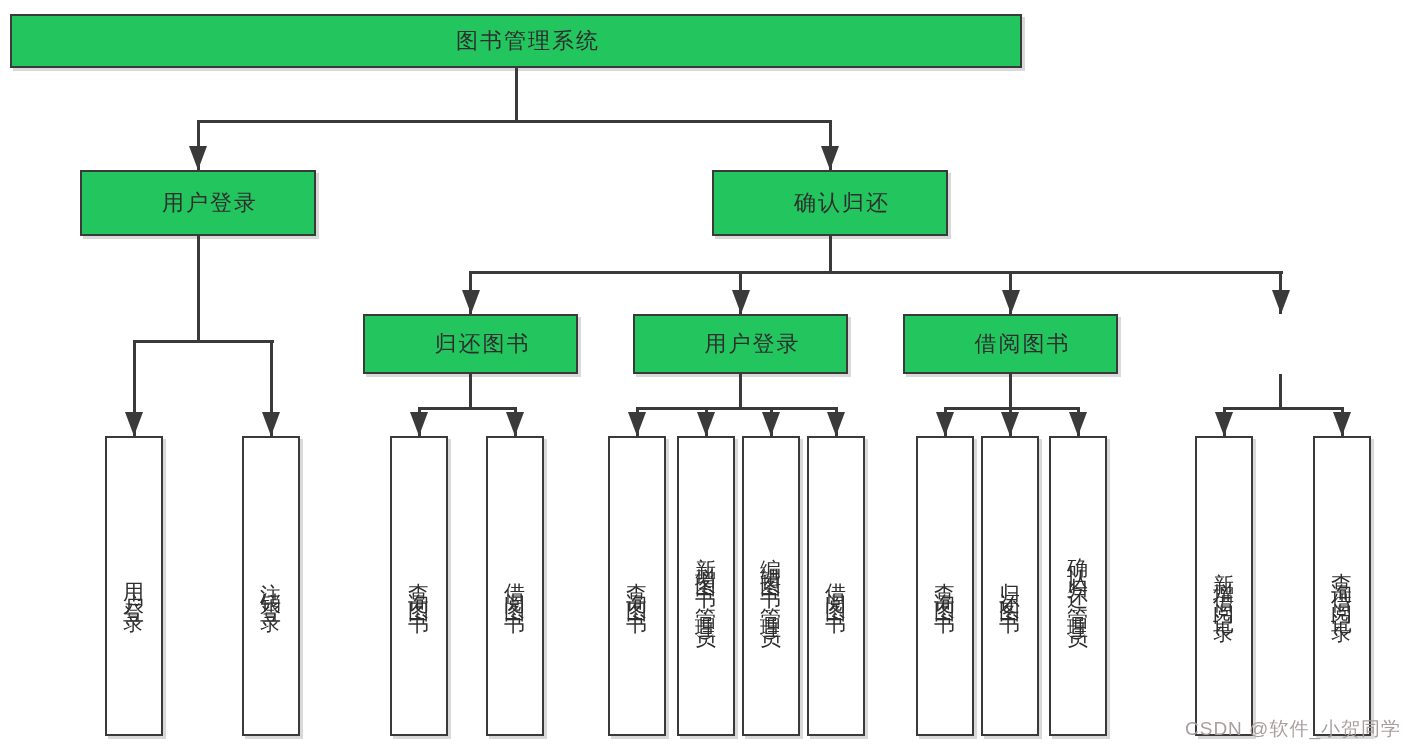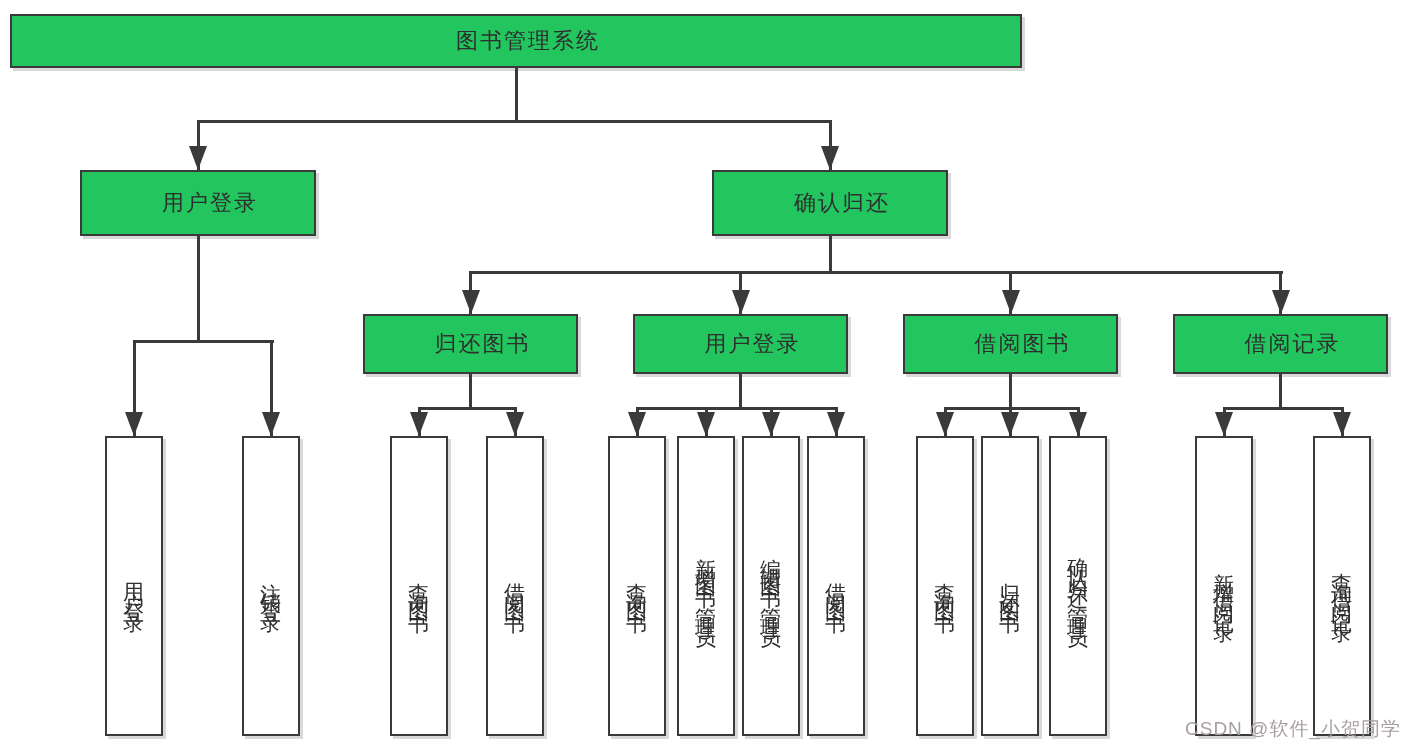--- a/index.html
+++ b/index.html
@@ -78,23 +78,20 @@
   </div>
 
   <div class="node" style="left:633px;top:314px;width:215px;height:60px;">
     <span>用户登录</span>
   </div>
 
   <div class="node" style="left:903px;top:314px;width:215px;height:60px;">
     <span>借阅图书</span>
   </div>
 
-  <div class="node" style="left:1173px;top:314px;width:215px;height:60px;">
-    <span>借阅记录</span>
-  </div>
 
   <div class="leaf" style="left:105px;">
     <span>用户登录</span>
   </div>
   <div class="leaf" style="left:242px;">
     <span>注销登录</span>
   </div>
 
   <div class="leaf" style="left:390px;">
     <span>查询图书</span>

